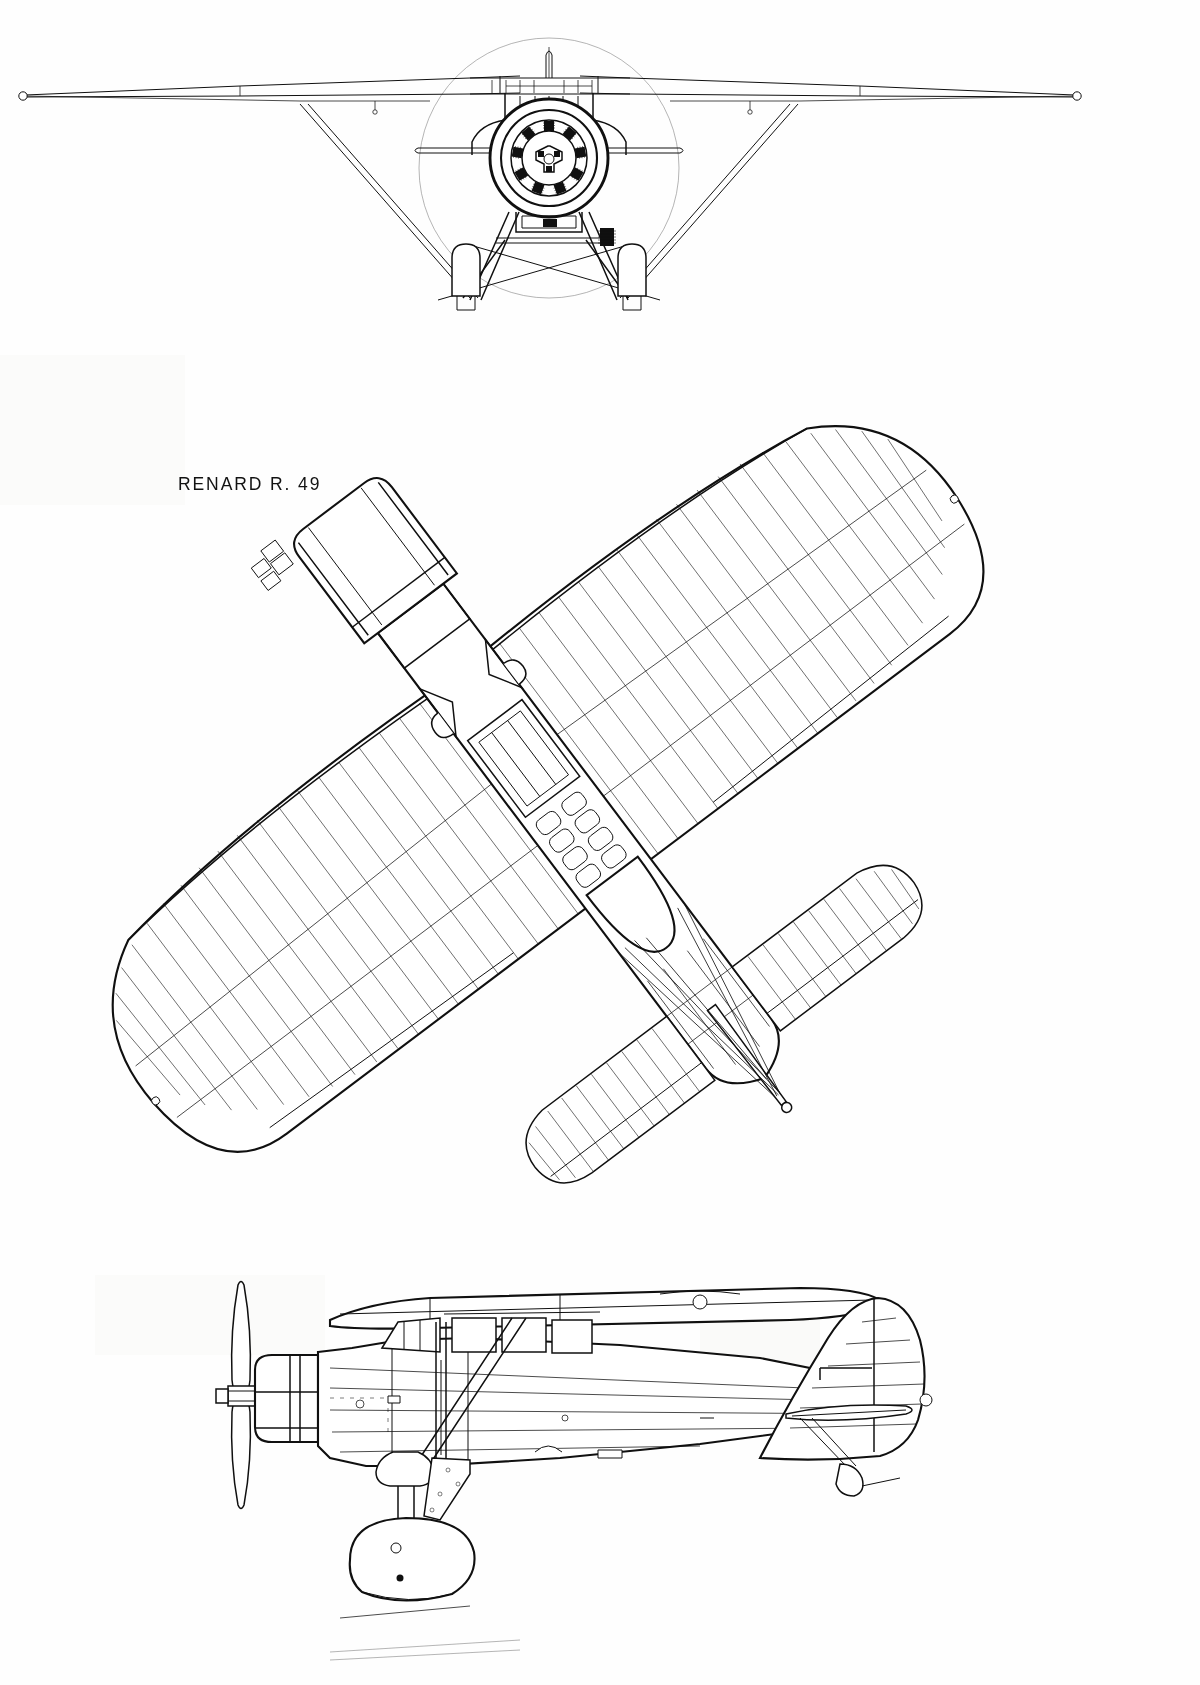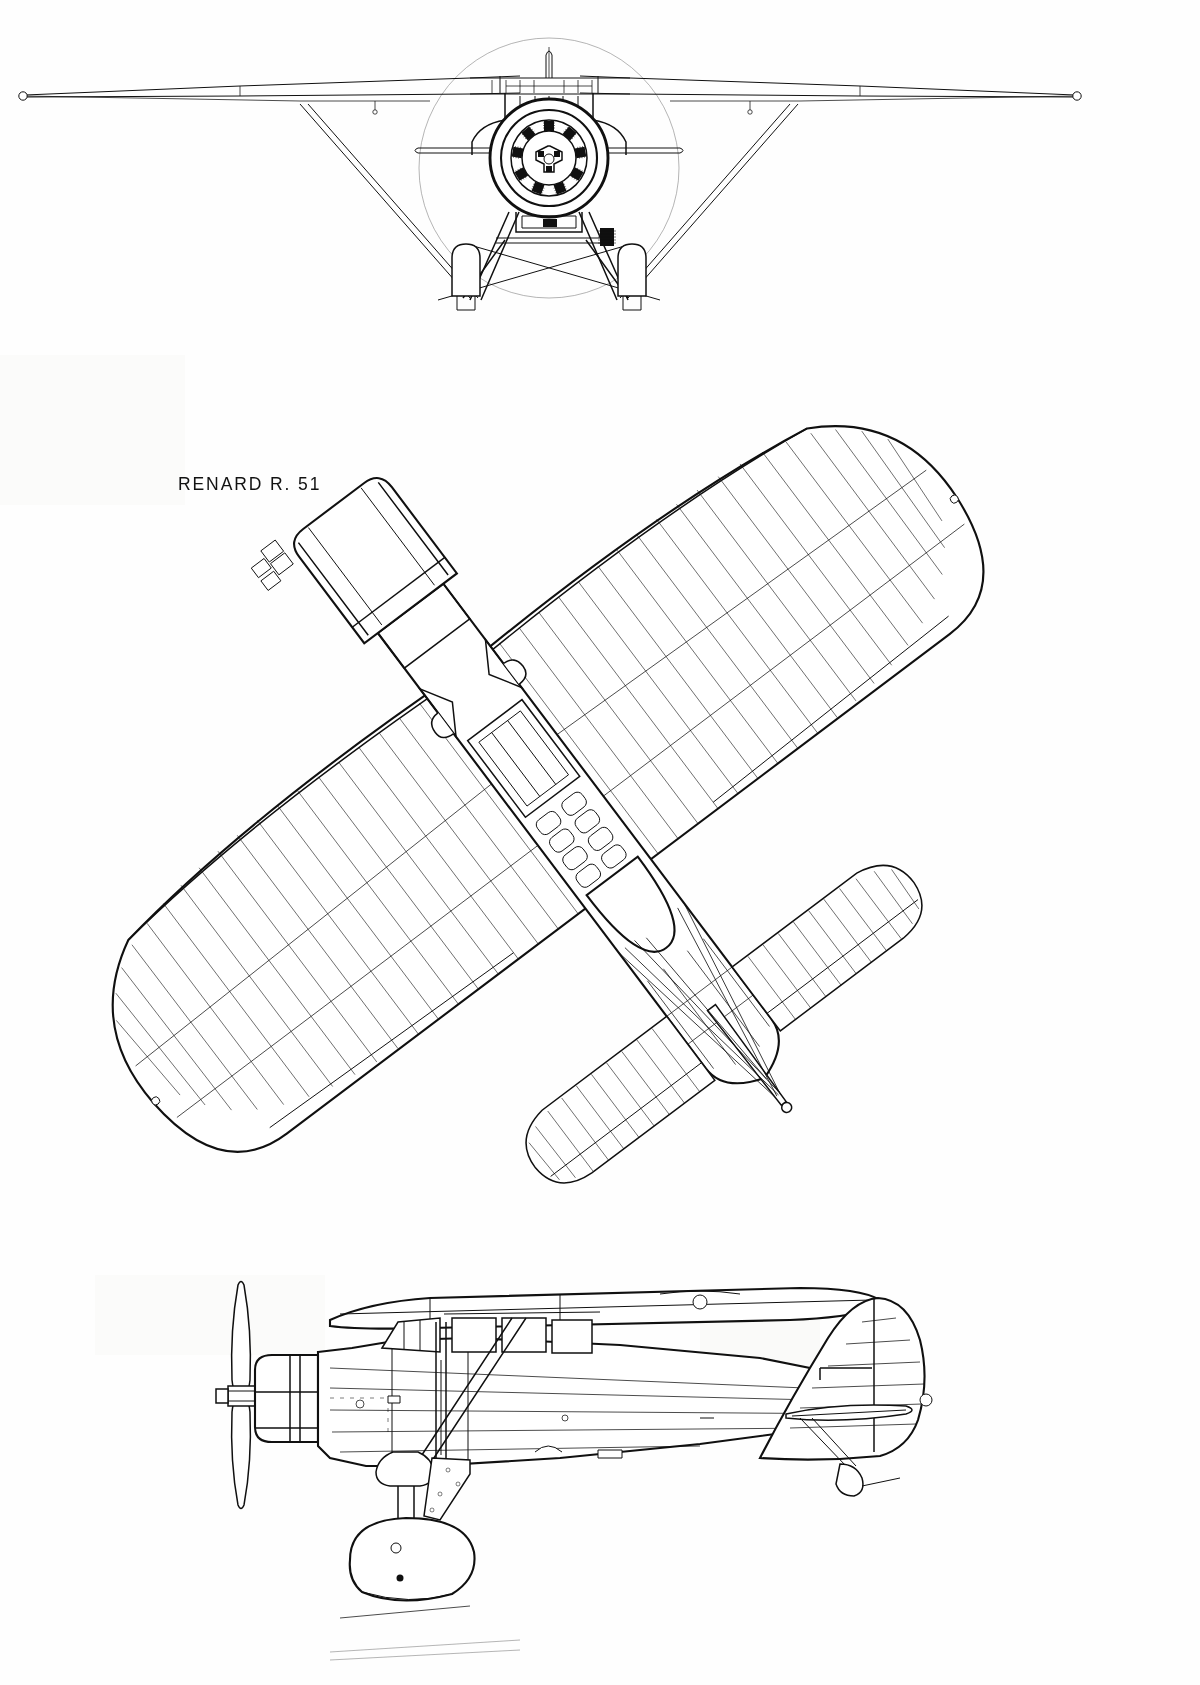--- a/index.html
+++ b/index.html
@@ -19,21 +19,21 @@
 </style>
 </head>
 <body>
 
 <div id="sheet">
 
   <div class="paper-blotch" style="left:0px;top:355px;width:185px;height:150px;opacity:.55;"></div>
   <div class="paper-blotch" style="left:95px;top:1275px;width:230px;height:80px;opacity:.5;"></div>
   <div class="paper-blotch" style="left:700px;top:1290px;width:120px;height:80px;opacity:.45;"></div>
 
-  <div id="caption">RENARD R. 51</div>
+  <div id="caption">RENARD R. 49</div>
 
   <svg viewBox="0 0 1200 1685">
 
     <g>
 
       <circle class="faint" cx="549" cy="168" r="130"></circle>
 
       <g>
         <path class="ln t09" d="M25 95 L240 86 L470 78 L520 76"></path>
         <path class="ln t09" d="M25 97 L240 96 L470 94 L520 93"></path>

